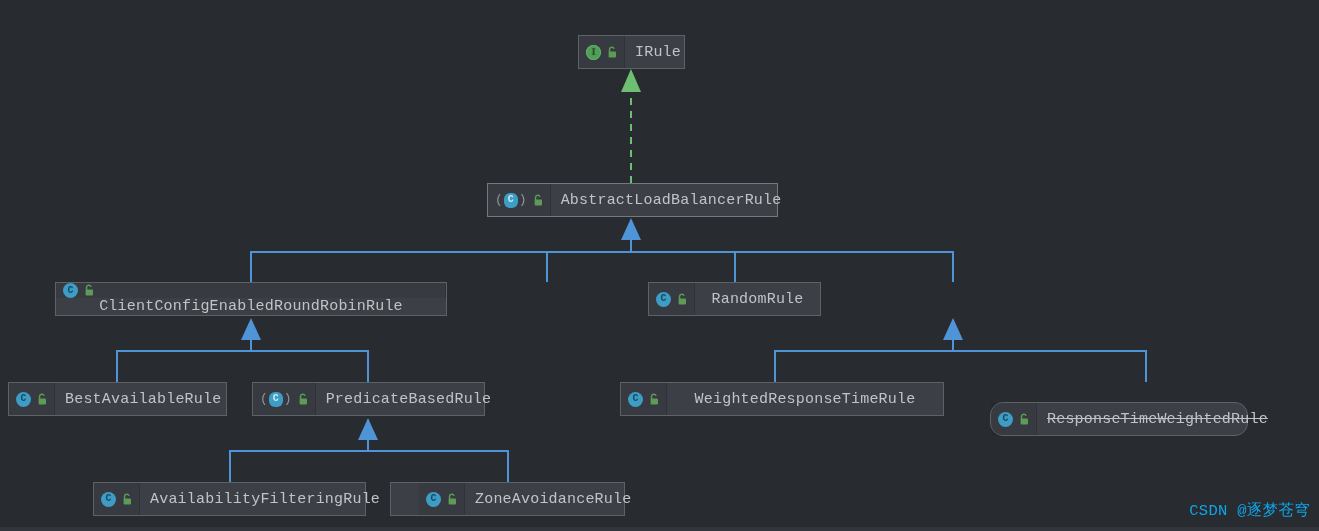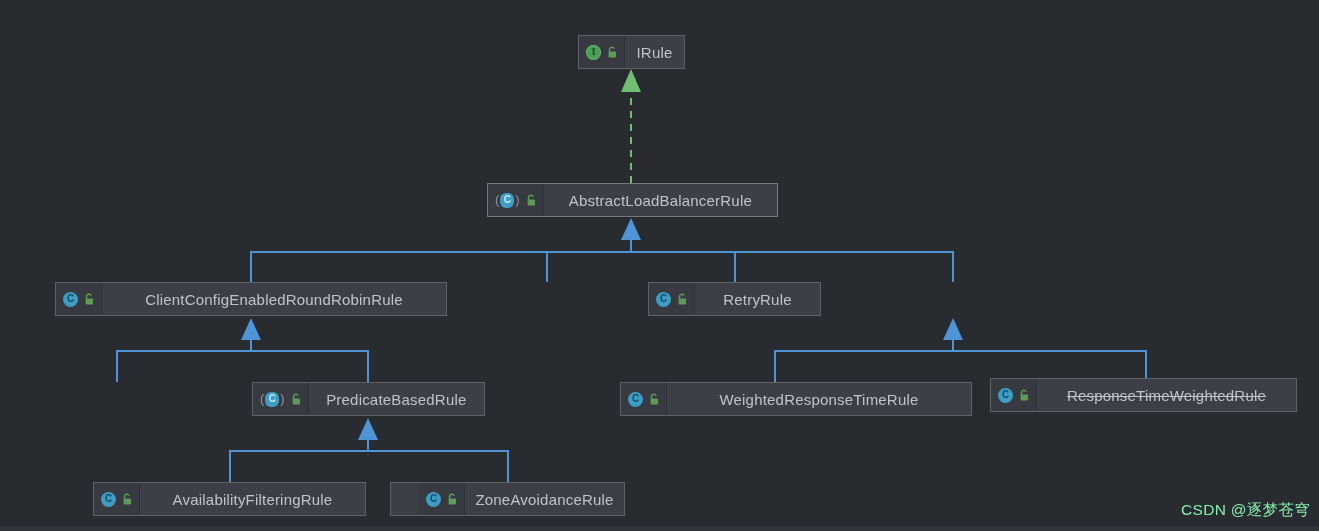--- a/index.html
+++ b/index.html
@@ -1,19 +1,19 @@
 <!DOCTYPE html>
 <html><head>
 <meta charset="utf-8">
 <style>
   html,body{margin:0;padding:0;background:#1f2126;}
   #canvas{
     position:relative; width:1319px; height:531px;
     background:#282b30; overflow:hidden;
-    font-family:Liberation Sans, sans-serif;
+    font-family:Liberation Mono, monospace;
   }
   #edges-svg{position:absolute; left:0; top:0; z-index:1;}
   .node{
     position:absolute; z-index:2; box-sizing:border-box;
     height:34px; display:flex; align-items:stretch;
     background:#3c3f45; border:1px solid #5e6166;
   }
   .node.hl{border-color:#75787d;}
   .icon-cell{
     display:flex; align-items:center; gap:5px;
@@ -34,37 +34,37 @@
   .icon-interface{background:#4f9e58; box-shadow:inset 0 0 0 1px #61ae6a; color:#2a522f;}
   .icon-interface::after{content:"I"; font-family:"DejaVu Serif",serif;}
   .icon-class{background:#3d9dc4; color:#164a63;}
   .icon-class::after{content:"C";}
   .abs-wrap{display:flex; align-items:center; gap:1px;}
   .abs-wrap .paren{color:#90939a; font-size:13px; line-height:1; transform:translateY(-1px);}
   .abs-wrap .icon-class{width:14px; height:15px; border-radius:6px; color:#cdeaf5;}
   .lock{display:block;}
   #watermark{
     position:absolute; z-index:3; right:9px; top:500px;
-    color:#86efac; font-size:15.5px; letter-spacing:.3px; white-space:nowrap;text-align:right;
+    color:#0ea5e9; font-size:15.5px; letter-spacing:.3px; white-space:nowrap;text-align:right;
   }
   #bottom-edge{
     position:absolute; z-index:0; left:0; bottom:0; width:100%; height:4px;
     background:#32353b;
   }
   
   .n0{left:578px; top:35px;  width:107px;}
   .n1{left:487px; top:183px; width:291px;}
-  .n2{left:55px;  top:282px; width:392px;}
+  .n2{left:55px;  top:282px; width:392px;flex-direction:column;}
   .n3{left:472px; top:282px; width:148px;}
   .n4{left:648px; top:282px; width:173px;}
   .n5{left:848px; top:282px; width:210px;}
   .n6{left:8px;   top:382px; width:219px;}
   .n7{left:252px; top:382px; width:233px;}
-  .n8{left:620px; top:382px; width:352px;}
-  .n9{left:990px; top:378px; width:307px;}
+  .n8{left:620px; top:382px; width:324px;}
+  .n9{left:990px; top:402px; width:258px;border-radius:13px;}
   .n10{left:93px; top:482px; width:273px;}
   .n11{left:390px;top:482px; width:235px;padding-left:28px;}
 </style>
 </head>
 <body>
 
 <div id="canvas">
 
   <svg id="edges-svg" width="1319" height="531" viewBox="0 0 1319 531">
 
@@ -123,24 +123,34 @@
 
 
   <div class="node n4">
     <span class="icon-cell">
       <span class="circ icon-class"></span>
       <svg class="lock" width="12" height="13" viewBox="0 0 12 13">
         <path d="M3.5 6 V3.6 a2.4 2.4 0 0 1 4.6-.9" fill="none" stroke="#5d9b56" stroke-width="1.5"></path>
         <rect x="2.6" y="5.6" width="7.4" height="6" rx="1" fill="#5d9b56"></rect>
       </svg>
     </span>
-    <span class="label">RetryRule</span>
-  </div>
-
-
+    <span class="label">RandomRule</span>
+  </div>
+
+
+  <div class="node n6">
+    <span class="icon-cell">
+      <span class="circ icon-class"></span>
+      <svg class="lock" width="12" height="13" viewBox="0 0 12 13">
+        <path d="M3.5 6 V3.6 a2.4 2.4 0 0 1 4.6-.9" fill="none" stroke="#5d9b56" stroke-width="1.5"></path>
+        <rect x="2.6" y="5.6" width="7.4" height="6" rx="1" fill="#5d9b56"></rect>
+      </svg>
+    </span>
+    <span class="label">BestAvailableRule</span>
+  </div>
 
   <div class="node n7">
     <span class="icon-cell">
       <span class="abs-wrap">
         <span class="paren">(</span>
           <span class="circ icon-class"></span>
           <span class="paren">)</span>
       </span>
       <svg class="lock" width="12" height="13" viewBox="0 0 12 13">
         <path d="M3.5 6 V3.6 a2.4 2.4 0 0 1 4.6-.9" fill="none" stroke="#5d9b56" stroke-width="1.5"></path>

